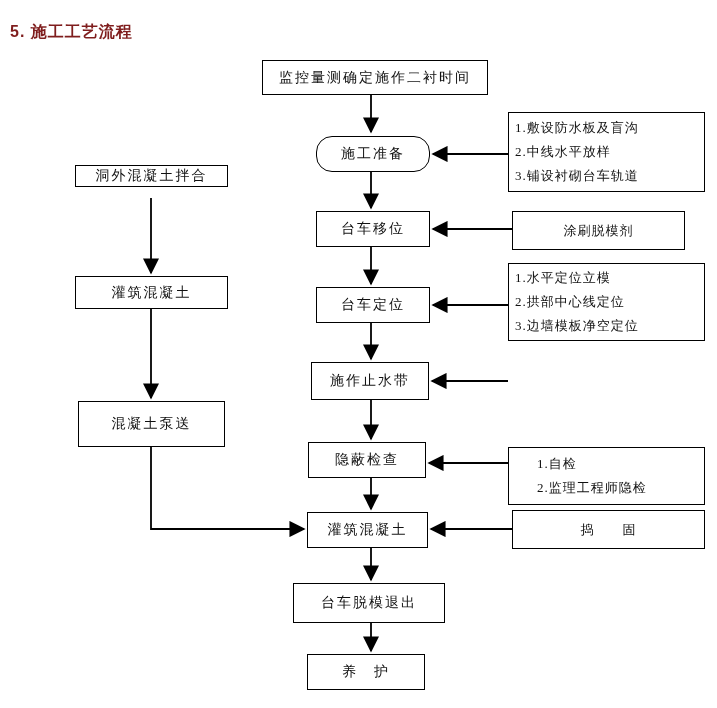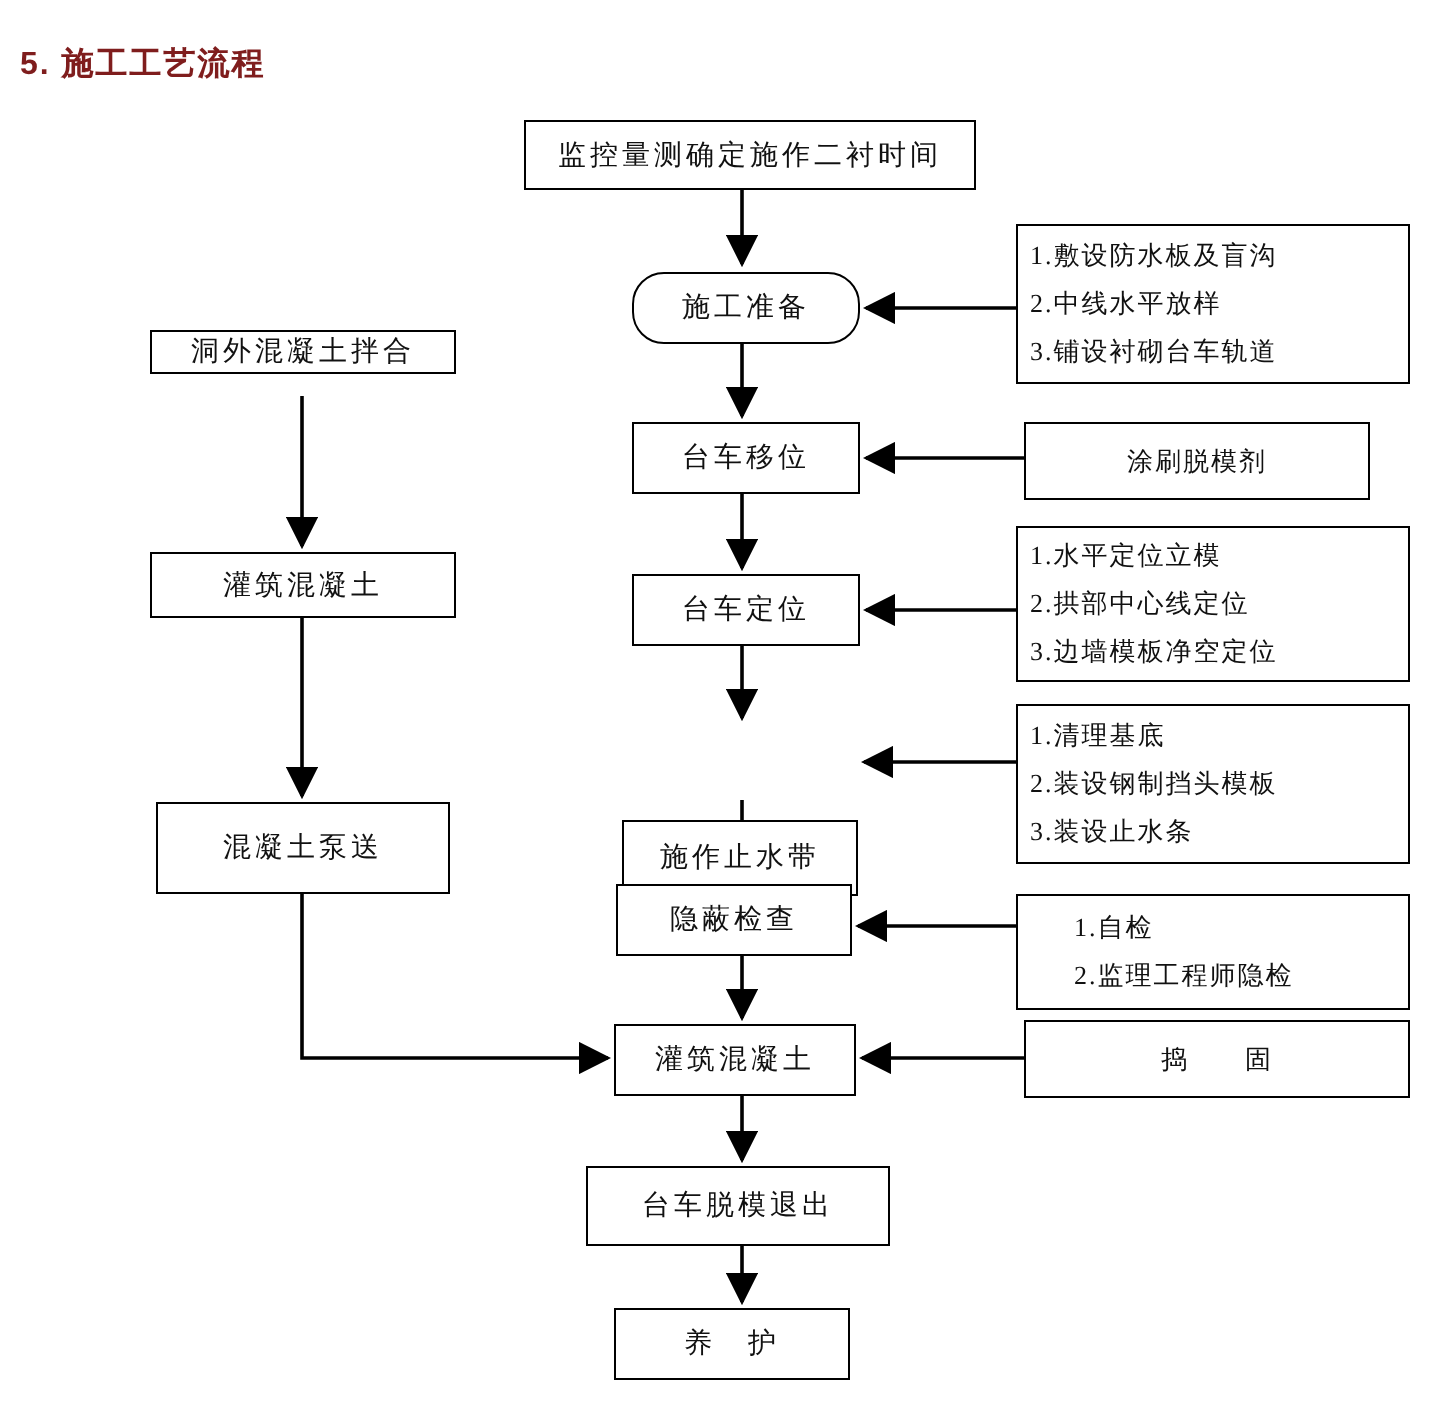--- a/index.html
+++ b/index.html
@@ -37,21 +37,21 @@
   }
   .note .line { line-height:24px; white-space:nowrap; }
   .note-center { align-items:center; justify-content:center; }
   #wires { position:absolute; left:0; top:0; z-index:1; }
 
   
   #b-monitor   { left:262px; top:60px;  width:226px; height:35px; }
   #b-prep      { left:316px; top:136px; width:114px; height:36px;border-radius:16px; }
   #b-move      { left:316px; top:211px; width:114px; height:36px; }
   #b-locate    { left:316px; top:287px; width:114px; height:36px; }
-  #b-waterstop { left:311px; top:362px; width:118px; height:38px;margin-top:48px; }
+  #b-waterstop { left:311px; top:362px; width:118px; height:38px; }
   #b-inspect   { left:308px; top:442px; width:118px; height:36px; }
   #b-pour      { left:307px; top:512px; width:121px; height:36px; }
   #b-demold    { left:293px; top:583px; width:152px; height:40px; }
   #b-cure      { left:307px; top:654px; width:118px; height:36px; }
   
   #b-mix       { left:75px;  top:165px; width:153px; height:22px; }
   #b-transport { left:75px;  top:276px; width:153px; height:33px; }
   #b-pump      { left:78px;  top:401px; width:147px; height:46px; }
   
   #n-prep      { left:508px; top:112px; width:197px; height:80px; }
@@ -121,25 +121,20 @@
   <div class="note note-center" id="n-release">
     <div class="line">涂刷脱模剂</div>
   </div>
 
   <div class="note" id="n-locate">
     <div class="line">1.水平定位立模</div>
     <div class="line">2.拱部中心线定位</div>
     <div class="line">3.边墙模板净空定位</div>
   </div>
 
-  <div class="note" id="n-waterstop">
-    <div class="line">1.清理基底</div>
-    <div class="line">2.装设钢制挡头模板</div>
-    <div class="line">3.装设止水条</div>
-  </div>
 
   <div class="note" id="n-inspect">
     <div class="line">1.自检</div>
     <div class="line">2.监理工程师隐检</div>
   </div>
 
   <div class="note note-center" id="n-tamp">
     <div class="line">捣　　固</div>
   </div>
 

